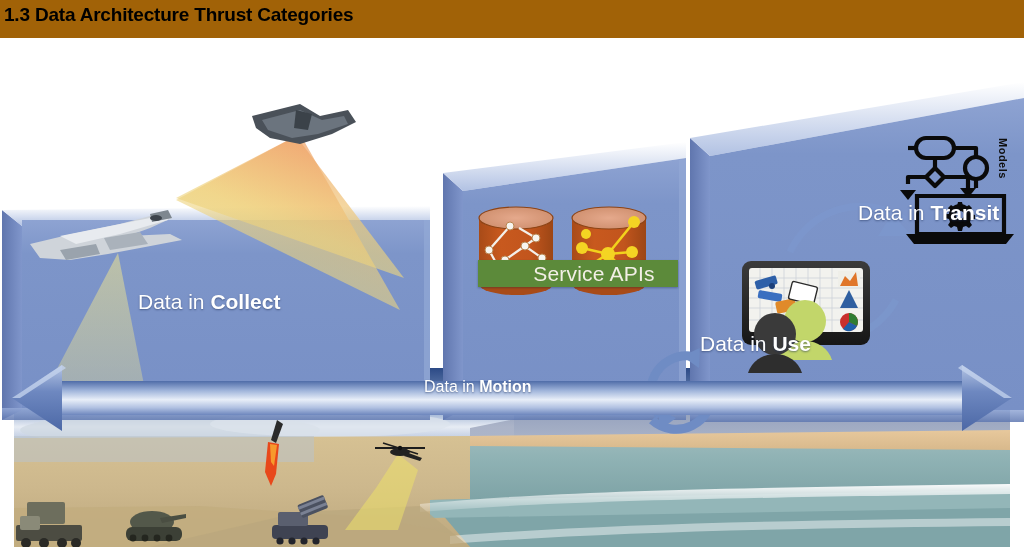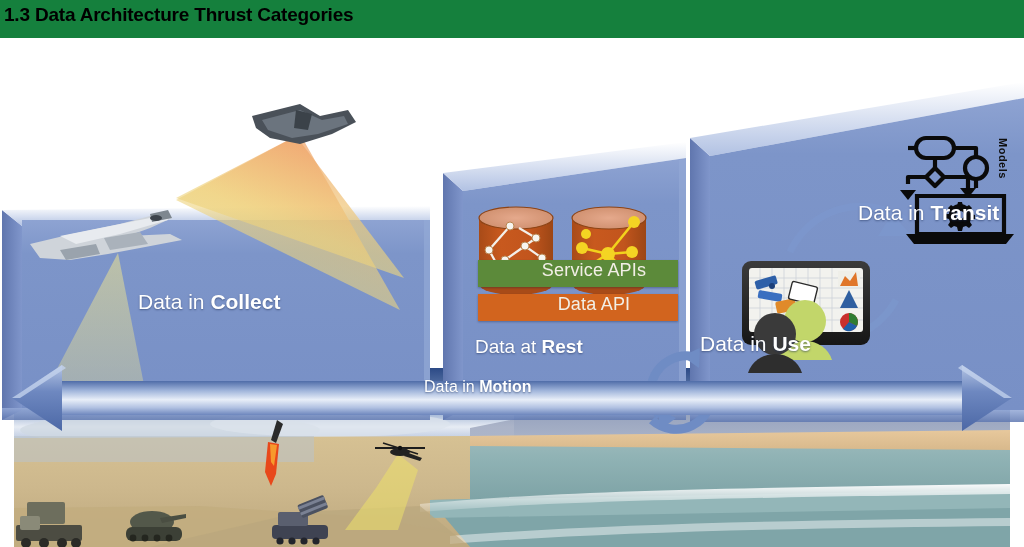--- a/index.html
+++ b/index.html
@@ -2,21 +2,21 @@
 <html><head>
 <meta charset="utf-8">
 <style>
   * { box-sizing: border-box; margin: 0; padding: 0; }
   html, body {
     width: 1024px; height: 547px;
     background: #ffffff;
     font-family: "Liberation Sans", sans-serif;
     overflow: hidden;
   }
-  #root { position: relative; width: 1024px; height: 547px; background:#15803d; }
+  #root { position: relative; width: 1024px; height: 547px; background:#a16207; }
 
   
   .title {
     position: absolute; left: 4px; top: 4px;
     font-size: 19px; font-weight: bold; color: #000;
     letter-spacing: -0.2px; white-space: nowrap;
   }
 
   
   .figure { position:absolute; left:0; top:38px; width:1024px; height:509px; overflow:hidden; background:#fff; }
@@ -31,22 +31,22 @@
     text-shadow: 0 1px 2px rgba(30,45,85,.55);
     white-space: nowrap;
     pointer-events: none;
   }
   .plabel b { font-weight: bold; }
   .plabel.small { font-size: 19px; }
 
   
   .apibar {
     position:absolute;
-    display:flex; justify-content:center;
-    color:#f2efe6; font-size:18px; font-weight:normal;
+    display:flex; align-items:center; justify-content:center;
+    color:#f2efe6; font-size:21px; font-weight:normal;
     letter-spacing:.2px;
     box-shadow: 0 1px 2px rgba(20,30,60,.35);
     padding-left: 32px;
   }
   .apibar.green  { background:#5c8a3a; }
   .apibar.orange { background:#d2641e; }
 
   
   .models-text {
     position:absolute;
@@ -435,27 +435,21 @@
     </svg>
 
     <div class="plabel" style="left:138px; top:215px;margin-top:37px;">
       <span>Data in </span><b>Collect</b>
     </div>
 
     <div class="apibar green" style="left:478px; top:222px; width:200px; height:27px;">
       <span>Service APIs</span>
     </div>
 
-    <div class="apibar orange" style="left:478px; top:256px; width:200px; height:27px;">
-      <span>Data API</span>
-    </div>
-
-    <div class="plabel small" style="left:475px; top:298px;">
-      <span>Data at </span><b>Rest</b>
-    </div>
+
 
     <div class="plabel" style="left:700px; top:294px;">
       <span>Data in </span><b>Use</b>
     </div>
 
     <div class="plabel" style="left:858px; top:163px;">
       <span>Data in </span><b>Transit</b>
     </div>
 
     <div class="models-text" style="left:997px; top:100px;">Models</div>

